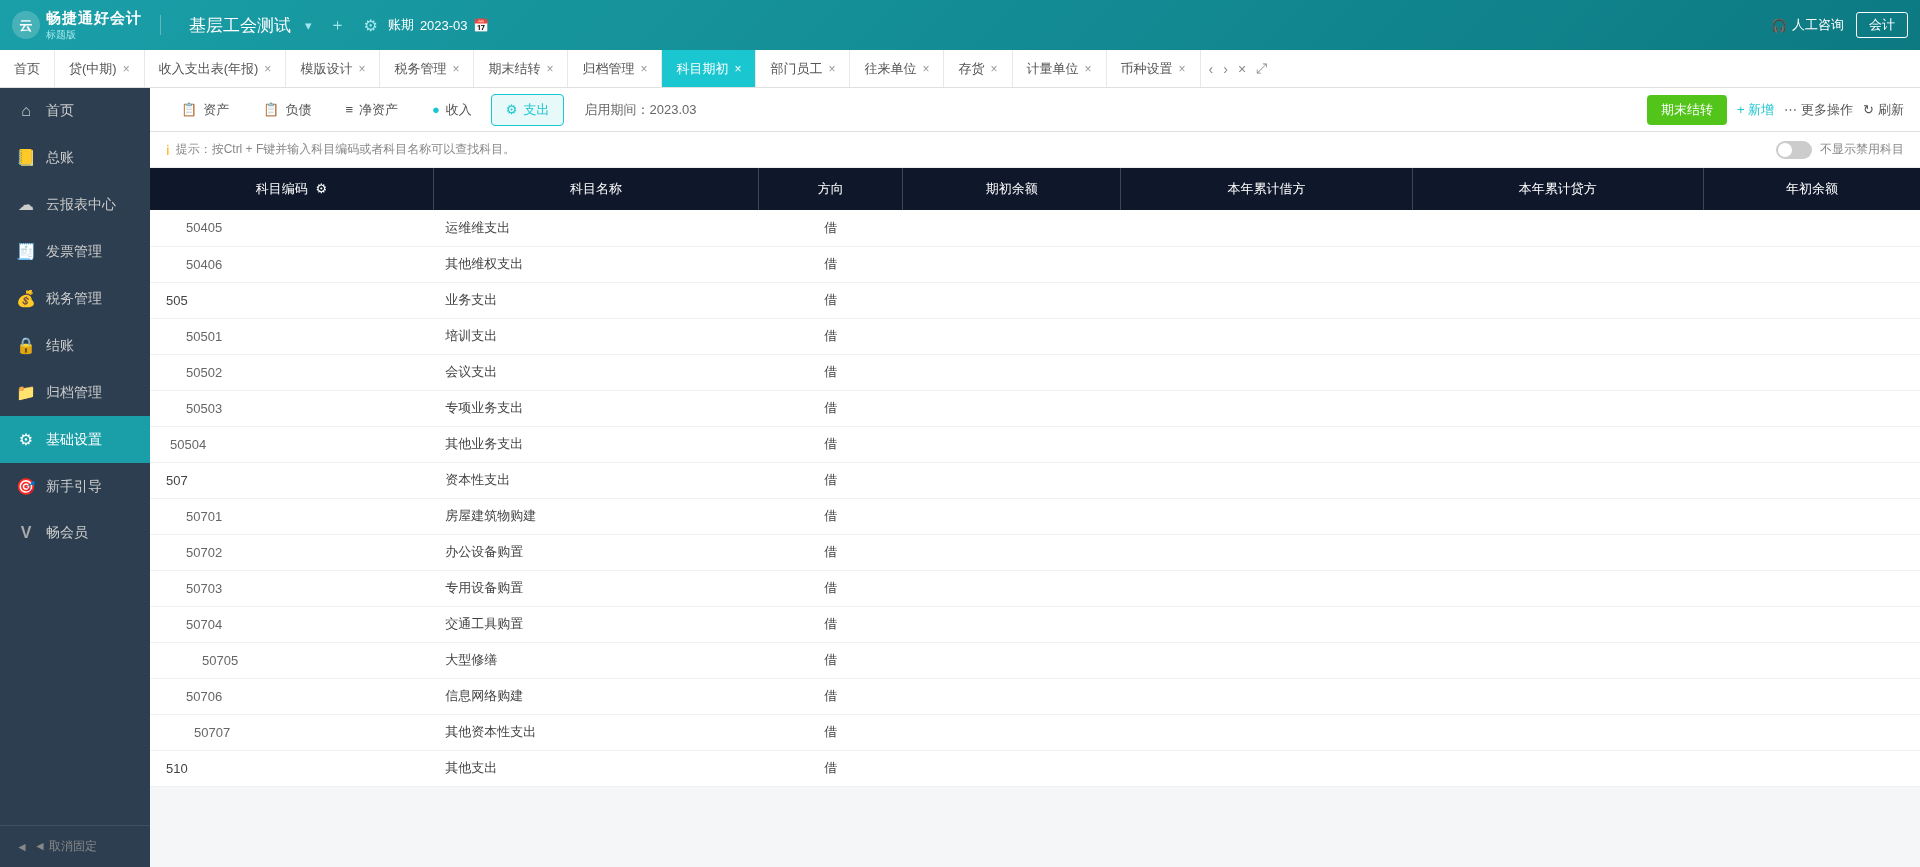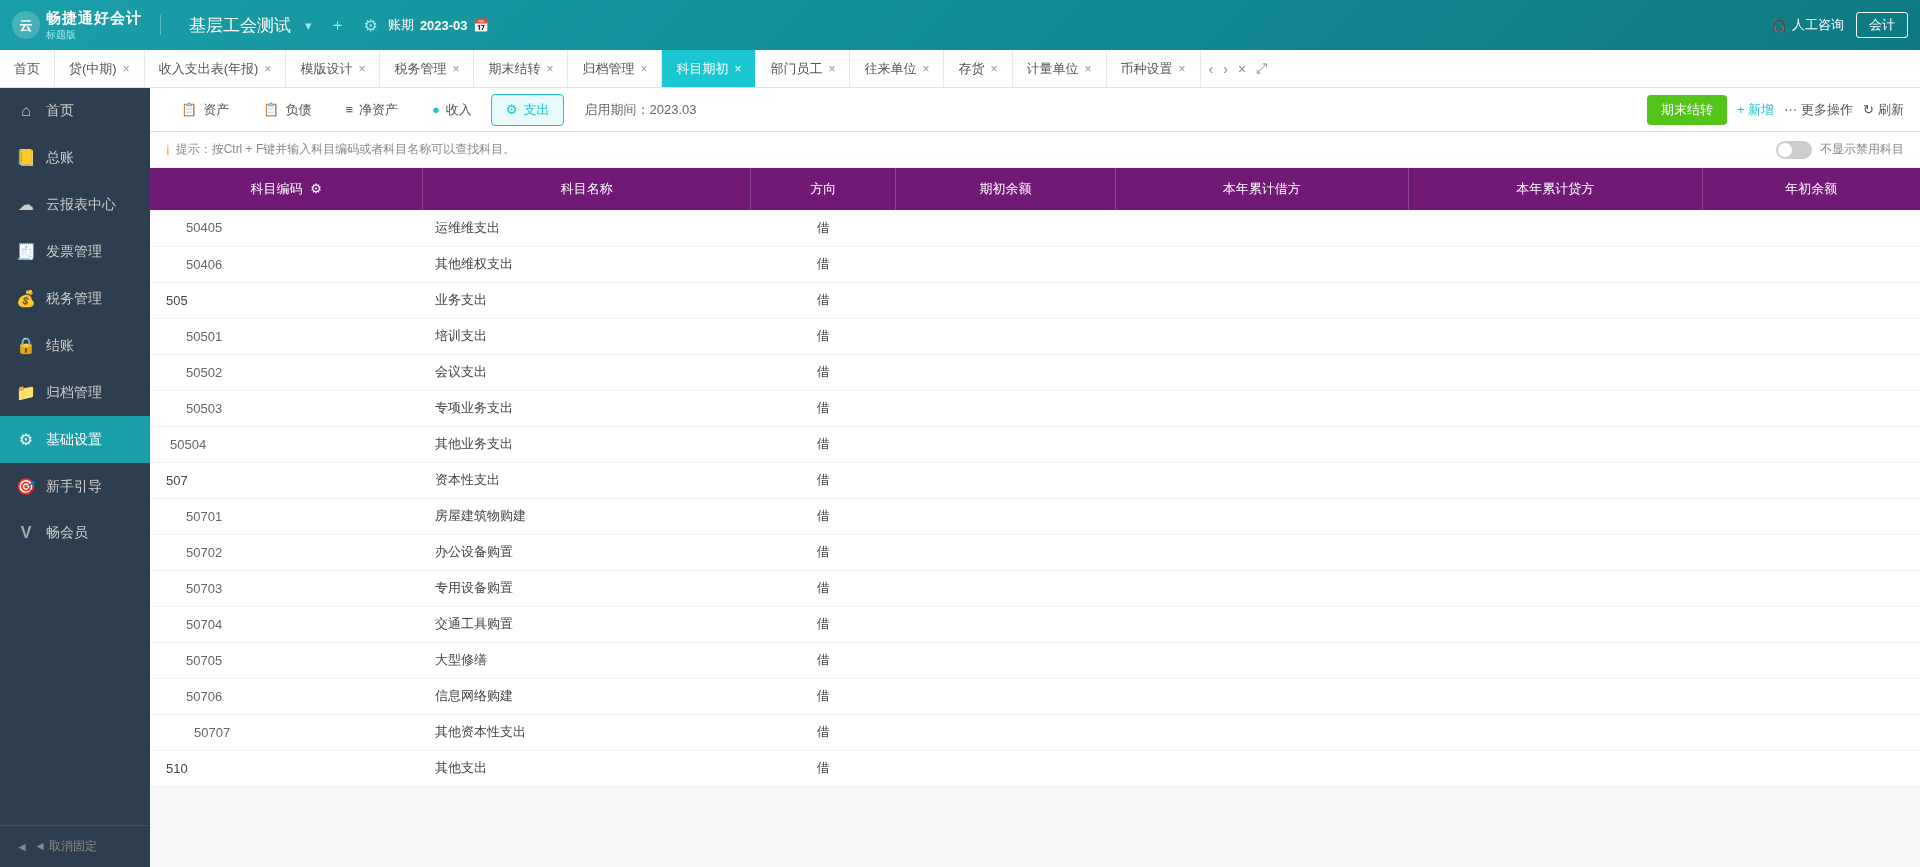--- a/index.html
+++ b/index.html
@@ -302,21 +302,21 @@
       flex: 1;
       overflow-y: auto;
       overflow-x: hidden;
     }
     table {
       width: 100%;
       border-collapse: collapse;
       background: #fff;
     }
     thead tr {
-      background: #701a75;
+      background: #0f172a;
       color: #fff;
       height: 42px;
     }
     thead th {
       padding: 8px 12px;
       font-weight: normal;
       font-size: 13px;
       text-align: center;
       border-right: 1px solid rgba(255,255,255,0.2);
     }
@@ -380,21 +380,21 @@
       <div class="logo-sub">标题版</div>
     </div>
   </div>
   <div class="header-divider"></div>
   <div class="header-company">基层工会测试</div>
   <span style="color:#a0e8ec; margin-left:4px;">▾</span>
   <span style="color:#a0e8ec; margin-left:8px; font-size:16px; cursor:pointer;">＋</span>
   <span style="color:#a0e8ec; margin-left:8px; font-size:16px; cursor:pointer;">⚙</span>
   <div class="header-period">
     <span>账期</span>
-    <span style="font-weight:bold;text-align:center;">2023-03</span>
+    <span style="font-weight:normal;text-align:center;">2023-03</span>
     <span style="cursor:pointer;">📅</span>
   </div>
   <div class="header-right">
     <div class="header-support">
       <span>🎧</span>
       <span>人工咨询</span>
     </div>
     <button class="header-kuaiji">会计</button>
   </div>
 </div>
@@ -677,21 +677,21 @@
             <tr class="row-child">
               <td style="padding-left: 36px;">50704</td>
               <td>交通工具购置</td>
               <td>借</td>
               <td></td>
               <td></td>
               <td></td>
               <td></td>
             </tr>
             <tr class="row-child">
-              <td style="padding-left: 36px;">50705</td>
+              <td style="padding-left: 52px;">50705</td>
               <td>大型修缮</td>
               <td>借</td>
               <td></td>
               <td></td>
               <td></td>
               <td></td>
             </tr>
             <tr class="row-child">
               <td style="padding-left: 36px;">50706</td>
               <td>信息网络购建</td>

